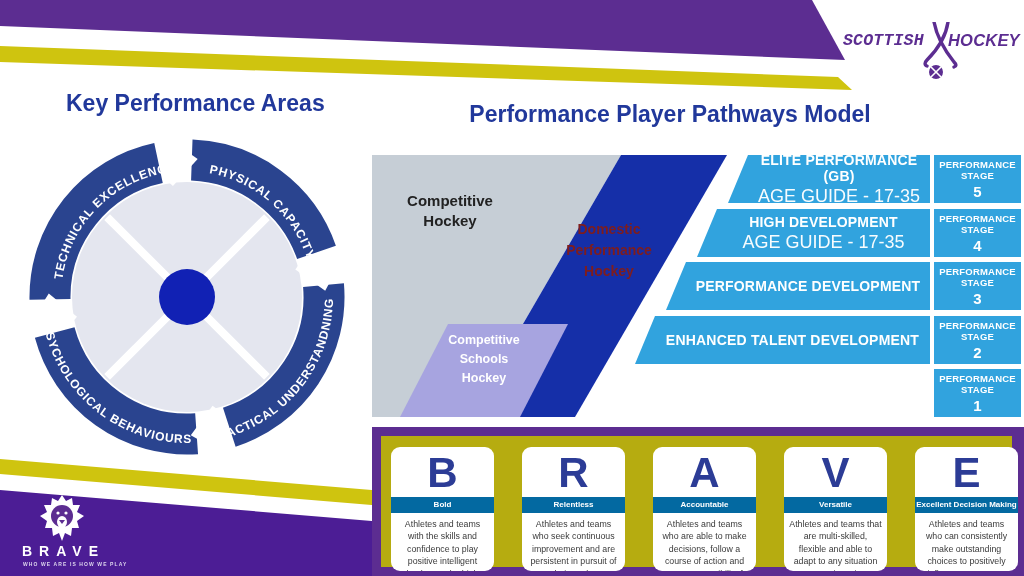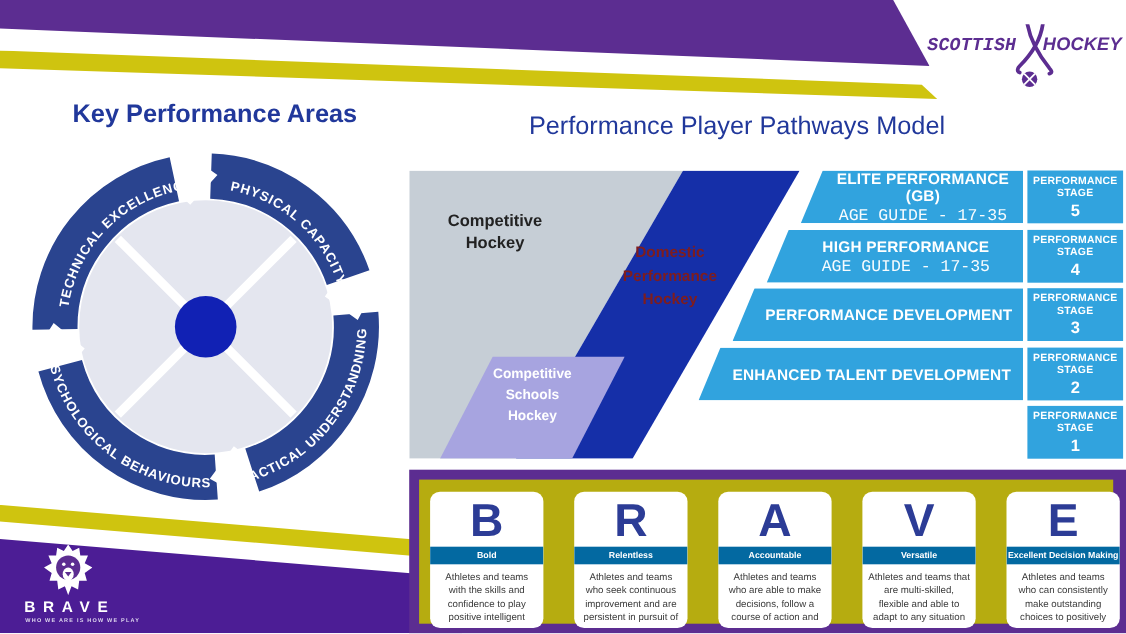--- a/index.html
+++ b/index.html
@@ -24,39 +24,39 @@
   
   .sh-logo{position:absolute;left:843px;top:22px;width:178px;height:60px;color:#5c2d91;}
   .sh-word{position:absolute;top:9px;font-style:italic;font-weight:bold;font-size:16.5px;letter-spacing:.2px;}
   .sh-scottish{left:0;font-family:Liberation Mono, monospace;}
   .sh-hockey{left:105px;}
   .sh-sticks{position:absolute;left:80px;top:0;}
   .sh-ball{position:absolute;left:85px;top:42px;}
 
   
   .kpa-title{position:absolute;left:66px;top:90px;font-size:23px;font-weight:bold;color:#21389b;}
-  .ppm-title{position:absolute;left:390px;top:101px;width:560px;text-align:center;font-size:23px;font-weight:normal;color:#21389b;}
+  .ppm-title{position:absolute;left:390px;top:101px;width:560px;text-align:center;font-size:23px;font-weight:bold;color:#21389b;}
 
   
   .ring{position:absolute;left:27px;top:138px;}
   .ring-label{font-size:12px;font-weight:bold;fill:#ffffff;letter-spacing:.8px;}
 
   
   .pathways{position:absolute;left:372px;top:155px;width:650px;height:262px;}
   .pw-gray{position:absolute;inset:0;background:#c6ced6;clip-path:polygon(0 0,249px 0,97px 262px,0 262px);}
   .pw-navy{position:absolute;inset:0;background:#152fa8;clip-path:polygon(249px 0,355px 0,203px 262px,97px 262px);}
   .pw-lavender{position:absolute;inset:0;background:#a7a4e0;clip-path:polygon(76px 169px,196px 169px,148px 262px,28px 262px);}
   .pw-competitive{position:absolute;left:8px;top:36px;width:140px;text-align:center;font-size:15px;font-weight:bold;color:#222;line-height:1.35;}
   .pw-domestic{position:absolute;left:172px;top:64px;width:130px;text-align:center;font-size:14px;font-weight:bold;color:#7f1d1d;line-height:1.5;}
   .pw-schools{position:absolute;left:52px;top:176px;width:120px;text-align:center;font-size:12.5px;font-weight:bold;color:#fff;line-height:1.5;}
 
   .prow{position:absolute;left:0;width:558px;height:48px;background:#31a3de;}
   .prow .txt{position:absolute;top:0;bottom:0;right:0;display:flex;flex-direction:column;justify-content:center;text-align:center;color:#fff;}
   .prow .t1{font-size:14px;font-weight:bold;letter-spacing:.2px;}
-  .prow .t2{font-size:15px;color:rgba(255,255,255,.96);margin-top:2px;font-family:Liberation Mono, monospace;}
+  .prow .t2{font-size:18px;color:rgba(255,255,255,.96);margin-top:2px;}
   .row0{top:0;   clip-path:polygon(376px 0,558px 0,558px 48px,356px 48px);} .row0 .txt{left:376px;}
   .row1{top:54px;clip-path:polygon(345px 0,558px 0,558px 48px,325px 48px);} .row1 .txt{left:345px;}
   .row2{top:107px;clip-path:polygon(314px 0,558px 0,558px 48px,294px 48px);} .row2 .txt{left:314px;}
   .row3{top:161px;clip-path:polygon(283px 0,558px 0,558px 48px,263px 48px);} .row3 .txt{left:283px;}
   .row4{top:214px;clip-path:polygon(252px 0,558px 0,558px 48px,232px 48px);} .row4 .txt{left:252px;}
 
   .stage{position:absolute;left:562px;width:87px;height:48px;background:#31a3de;color:#fff;text-align:center;}
   .stage .sw{font-size:9.5px;font-weight:bold;line-height:1.2;letter-spacing:.2px;}
   .stage .sw:first-child{padding-top:4px;}
   .stage .sn{font-size:15px;font-weight:bold;line-height:1.2;margin-top:1px;}
@@ -151,21 +151,21 @@
     </div>
 
     <div class="prow row0">
       <div class="txt">
           <div class="t1">ELITE PERFORMANCE (GB)</div>
       <div class="t2">AGE GUIDE - 17-35</div>
         </div>
     </div>
     <div class="prow row1">
       <div class="txt">
-          <div class="t1">HIGH PERFORMANCE</div>
+          <div class="t1">HIGH DEVELOPMENT</div>
       <div class="t2">AGE GUIDE - 17-35</div>
         </div>
     </div>
     <div class="prow row2">
       <div class="txt">
           <div class="t1">PERFORMANCE DEVELOPMENT</div>
         </div>
     </div>
     <div class="prow row3">
       <div class="txt">

